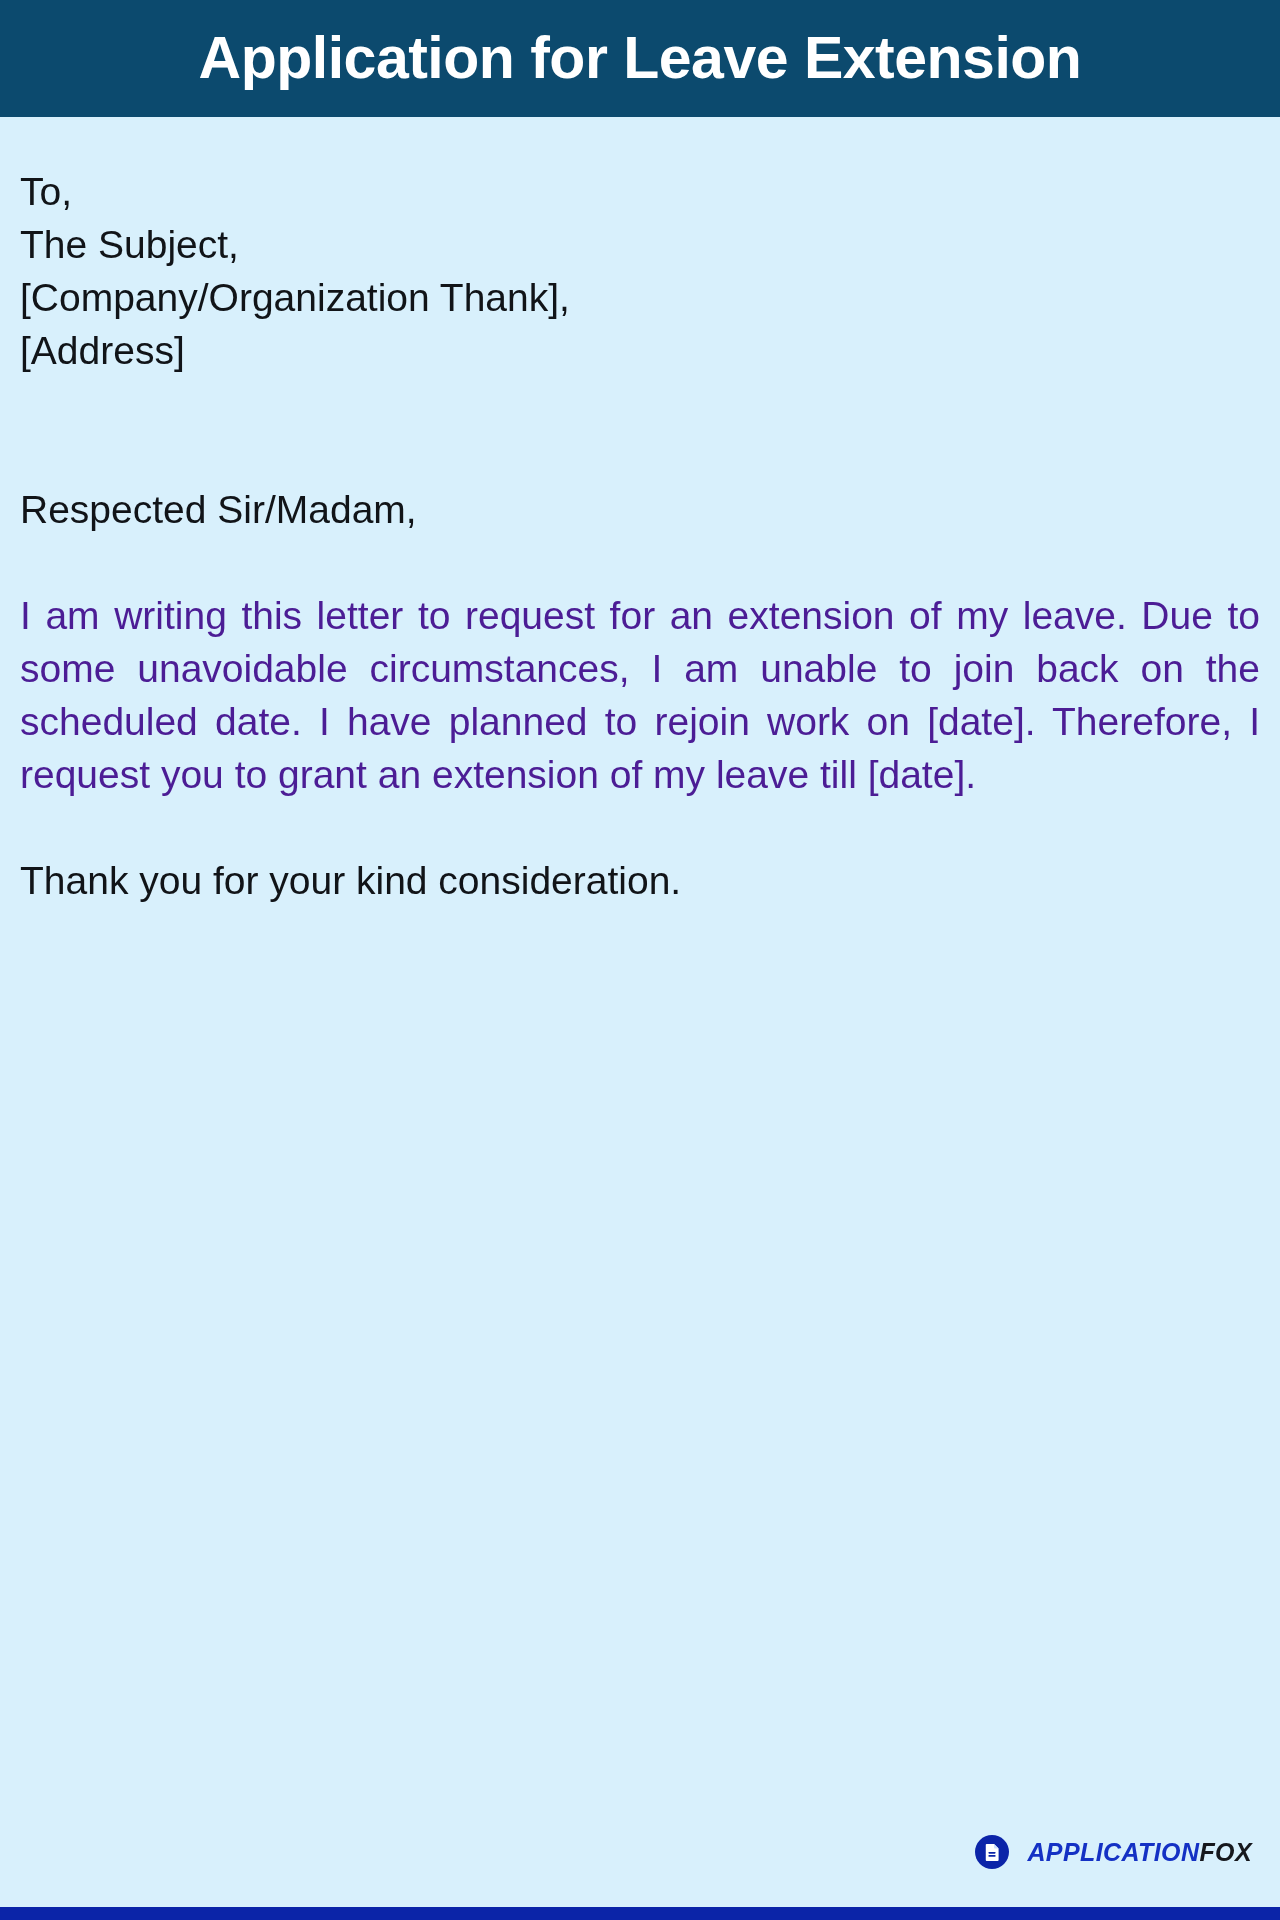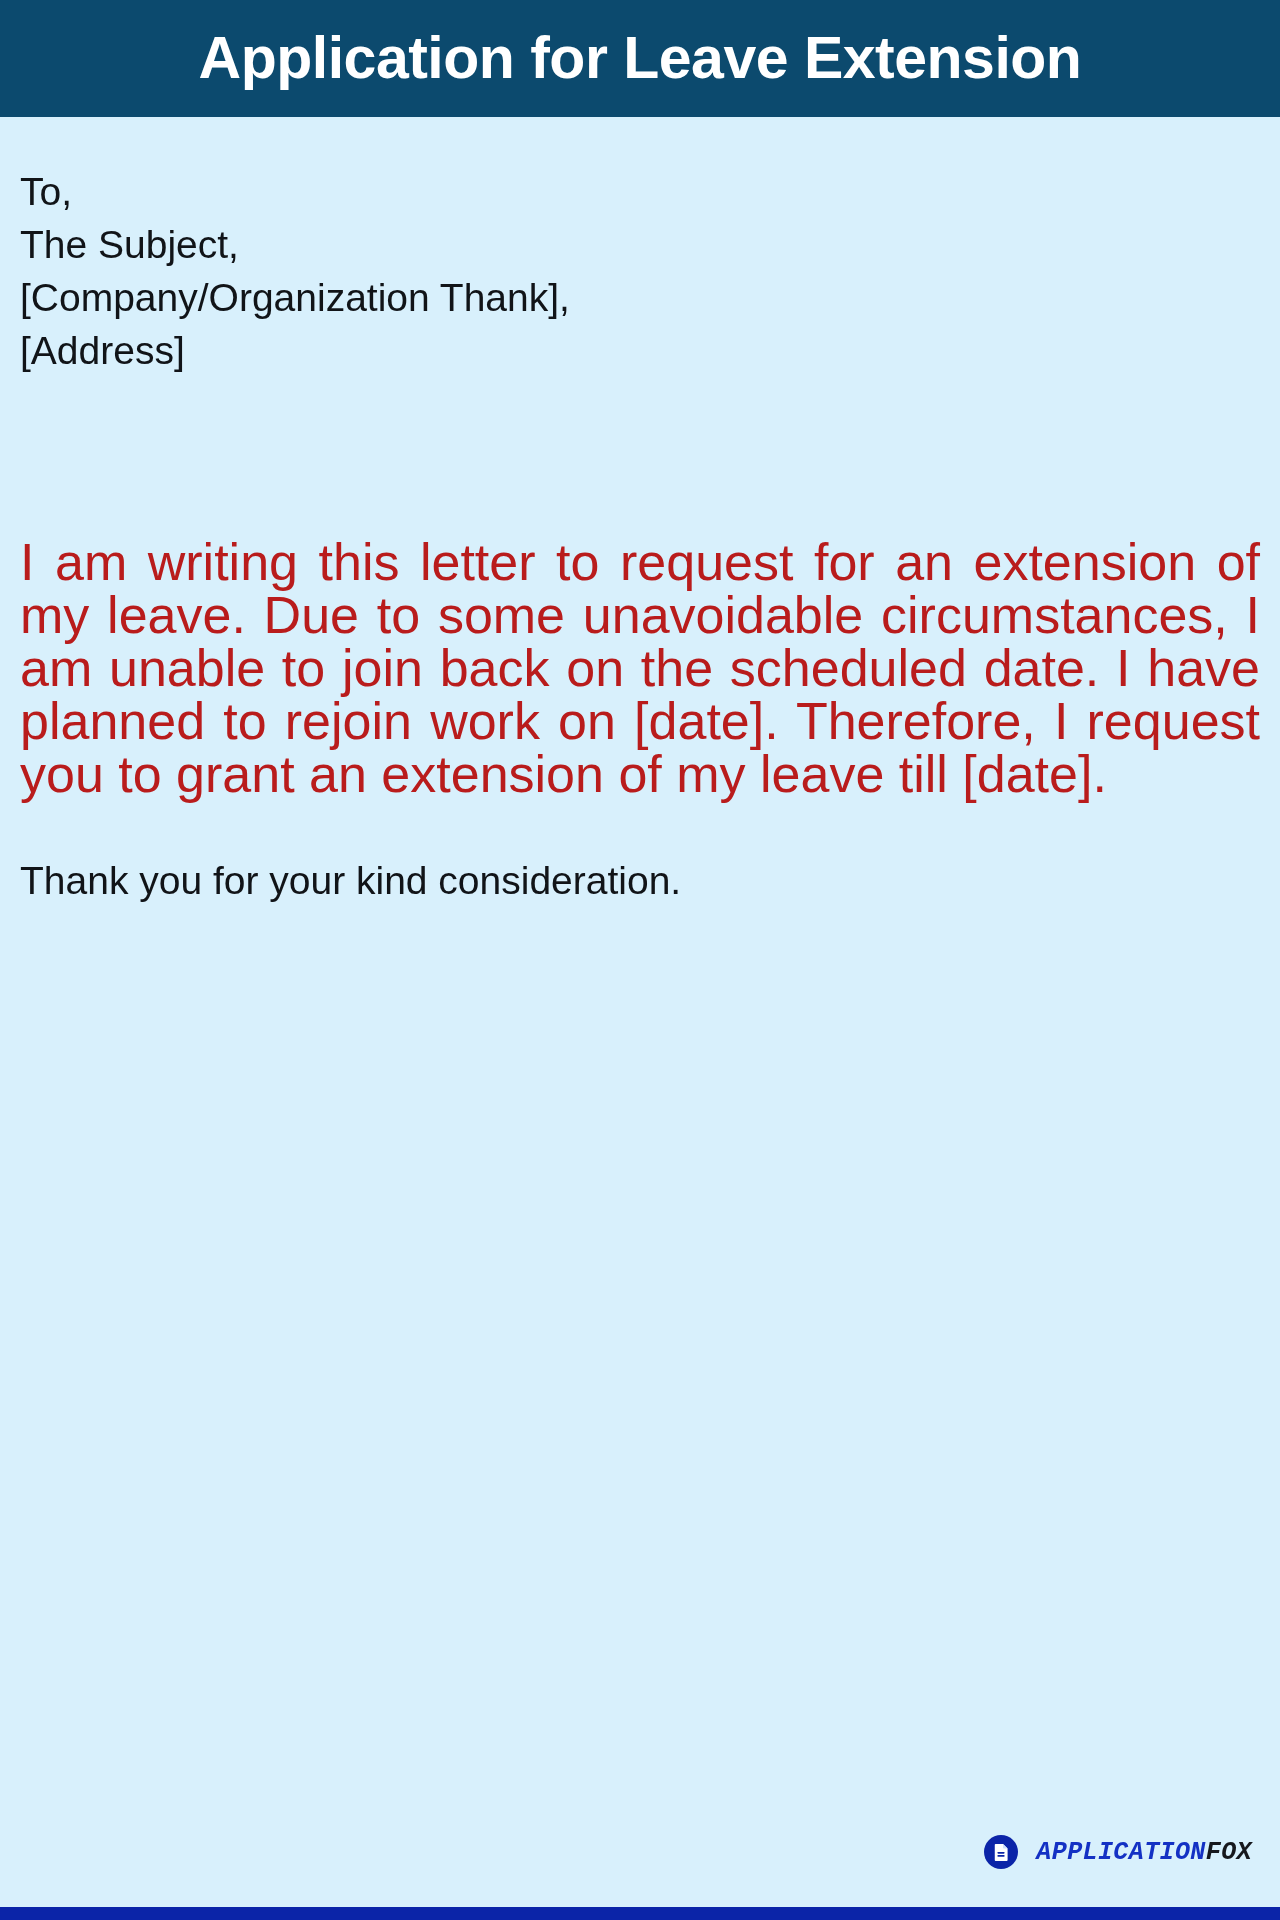--- a/index.html
+++ b/index.html
@@ -65,23 +65,23 @@
   .block .line {
     display: block;
     white-space: pre;
   }
 
   .spacer {
     height: 53px;
   }
 
   .para {
-    color: #b91c1c;
+    color: #4c1d95;
     font-family: "Liberation Sans", sans-serif;
-    font-size: 52px;
+    font-size: 39px;
     line-height: 53px;
     font-weight: 400;
     text-align: justify;
     text-align-last: left;
     margin: 0;
     width: 1240px;
     hyphens: none;
   }
 
   
@@ -100,21 +100,21 @@
     background: #0b24a8;
     display: flex;
     align-items: center;
     justify-content: center;
     flex: none;
   }
   .brand-mark svg {
     display: block;
   }
   .brand-text {
-    font-family: Liberation Mono, monospace;
+    font-family: Liberation Sans, sans-serif;
     font-weight: bold;
     font-style: italic;
     font-size: 25px;
     letter-spacing: 0.4px;
     line-height: 1;
     white-space: nowrap;
     margin-left: 9px;
   }
   .brand-text .b1 { color: #1431c4; }
   .brand-text .b2 { color: #16181d; }
@@ -143,20 +143,23 @@
       <span class="line">The Subject,</span>
       <span class="line">[Company/Organization Thank],</span>
       <span class="line">[Address]</span>
     </div>
 
     <div class="spacer"></div>
 
 
     <div class="spacer"></div>
 
+    <div class="block">
+      <span class="line">Respected Sir/Madam,</span>
+    </div>
 
     <div class="spacer"></div>
 
     <p class="para">I am writing this letter to request for an extension of my leave. Due to some unavoidable circumstances, I am unable to join back on the scheduled date. I have planned to rejoin work on [date]. Therefore, I request you to grant an extension of my leave till [date].</p>
 
     <div class="spacer"></div>
 
     <div class="block">
       <span class="line">Thank you for your kind consideration.</span>
     </div>

